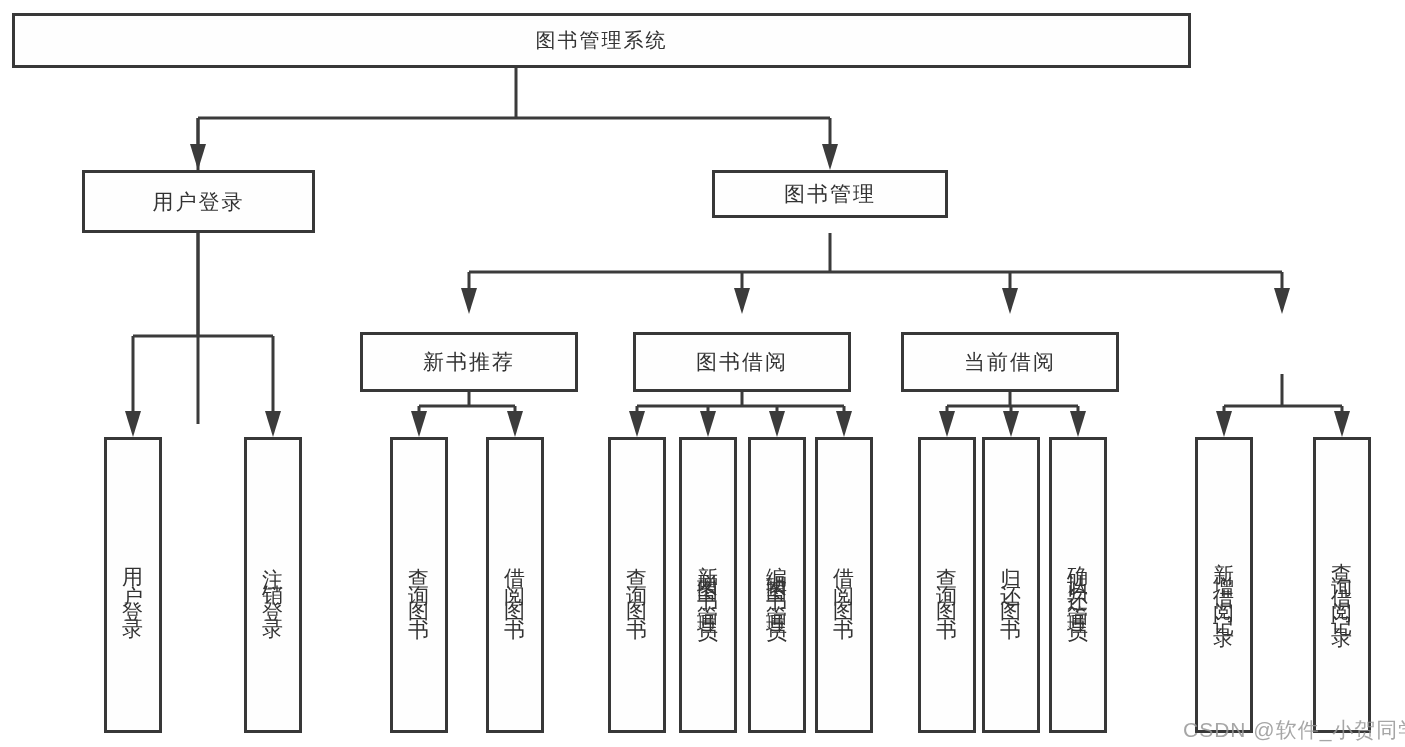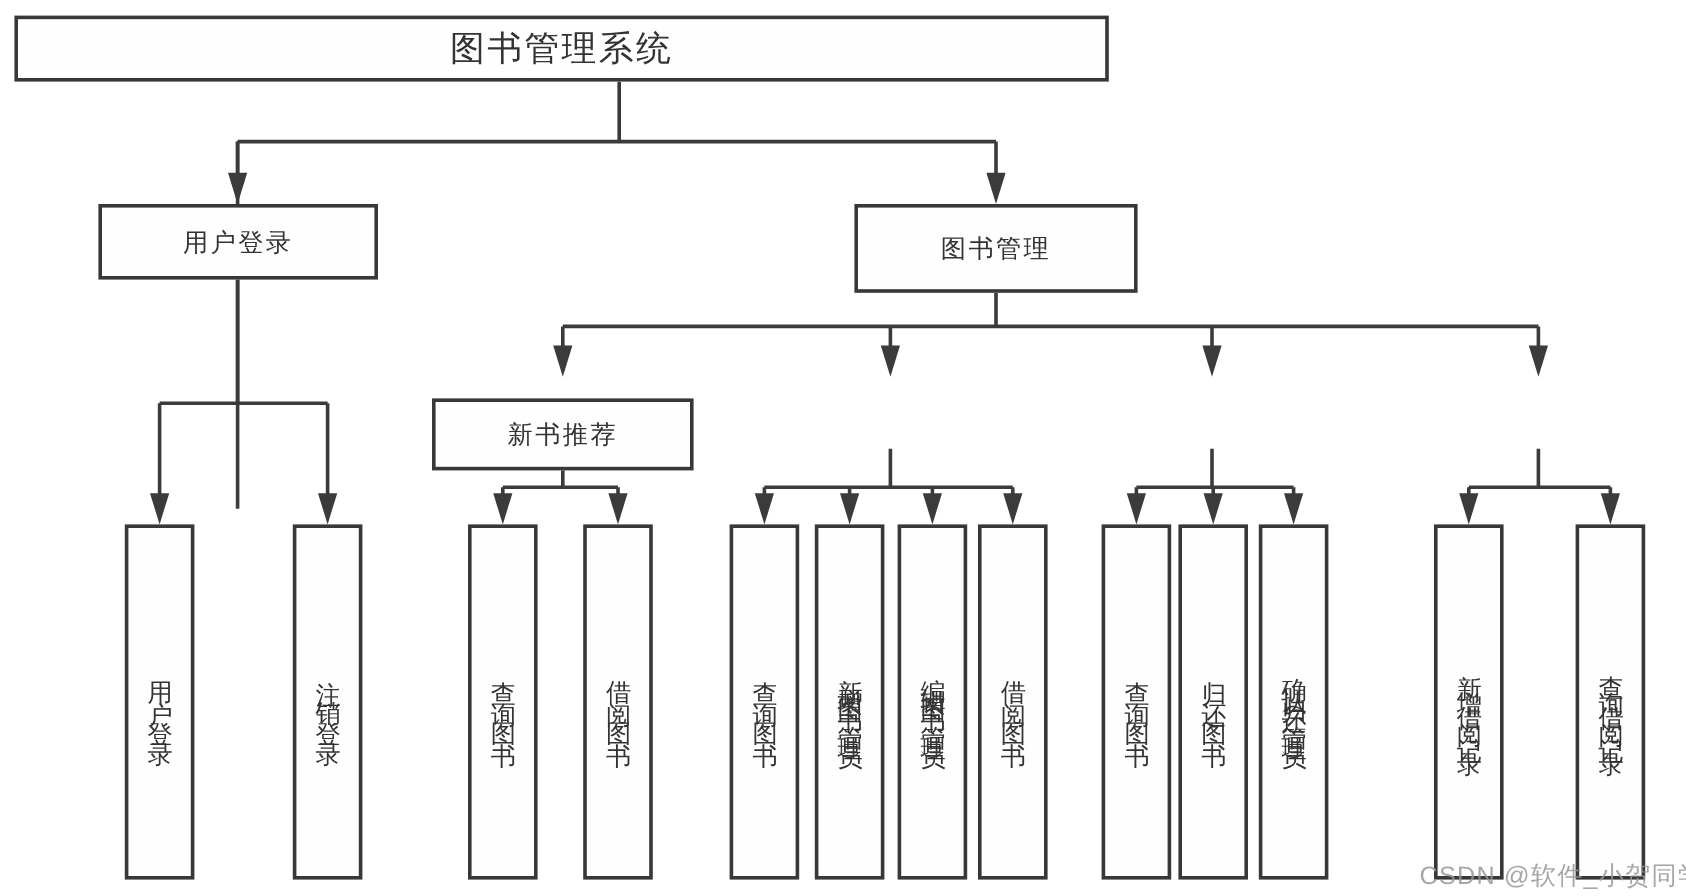--- a/index.html
+++ b/index.html
@@ -24,23 +24,23 @@
     box-sizing: border-box;
     background: #fefefe;
     border: 3px solid #383838;
     display: flex;
     align-items: center;
     justify-content: center;
     color: #333333;
     text-align: center;
   }
   .h-box { font-size: 21px; letter-spacing: 2px; }
-  .root  { left: 12px;  top: 13px;  width: 912px; height: 55px; font-size: 29px; text-align: right; }
+  .root  { left: 12px;  top: 13px;  width: 1179px; height: 55px; font-size: 20px; text-align: right; }
   .l2a   { left: 82px;  top: 170px; width: 233px;  height: 63px; }
-  .l2b   { left: 712px; top: 170px; width: 236px;  height: 74px; }
+  .l2b   { left: 712px; top: 170px; width: 236px;  height: 48px; }
   .l3    { top: 332px; width: 218px; height: 60px; }
   .l3a   { left: 360px; }
   .l3b   { left: 633px; }
   .l3c   { left: 901px; }
   .l3d   { left: 1173px; }
   .leaf {
     top: 437px; width: 58px; height: 296px;
     font-size: 21px;
   }
   .leaf span {
@@ -116,20 +116,26 @@
   <div class="box h-box l2a">
     <span>用户登录</span>
   </div>
   <div class="box h-box l2b">
     <span>图书管理</span>
   </div>
 
   <div class="box h-box l3 l3a">
     <span>新书推荐</span>
   </div>
+  <div class="box h-box l3 l3b">
+    <span>图书借阅</span>
+  </div>
+  <div class="box h-box l3 l3c">
+    <span>当前借阅</span>
+  </div>
 
   <div class="box leaf ls4 g1-1">
     <span>用户登录</span>
   </div>
   <div class="box leaf ls4 g1-2">
     <span>注销登录</span>
   </div>
 
   <div class="box leaf ls4 g2-1">
     <span>查询图书</span>

